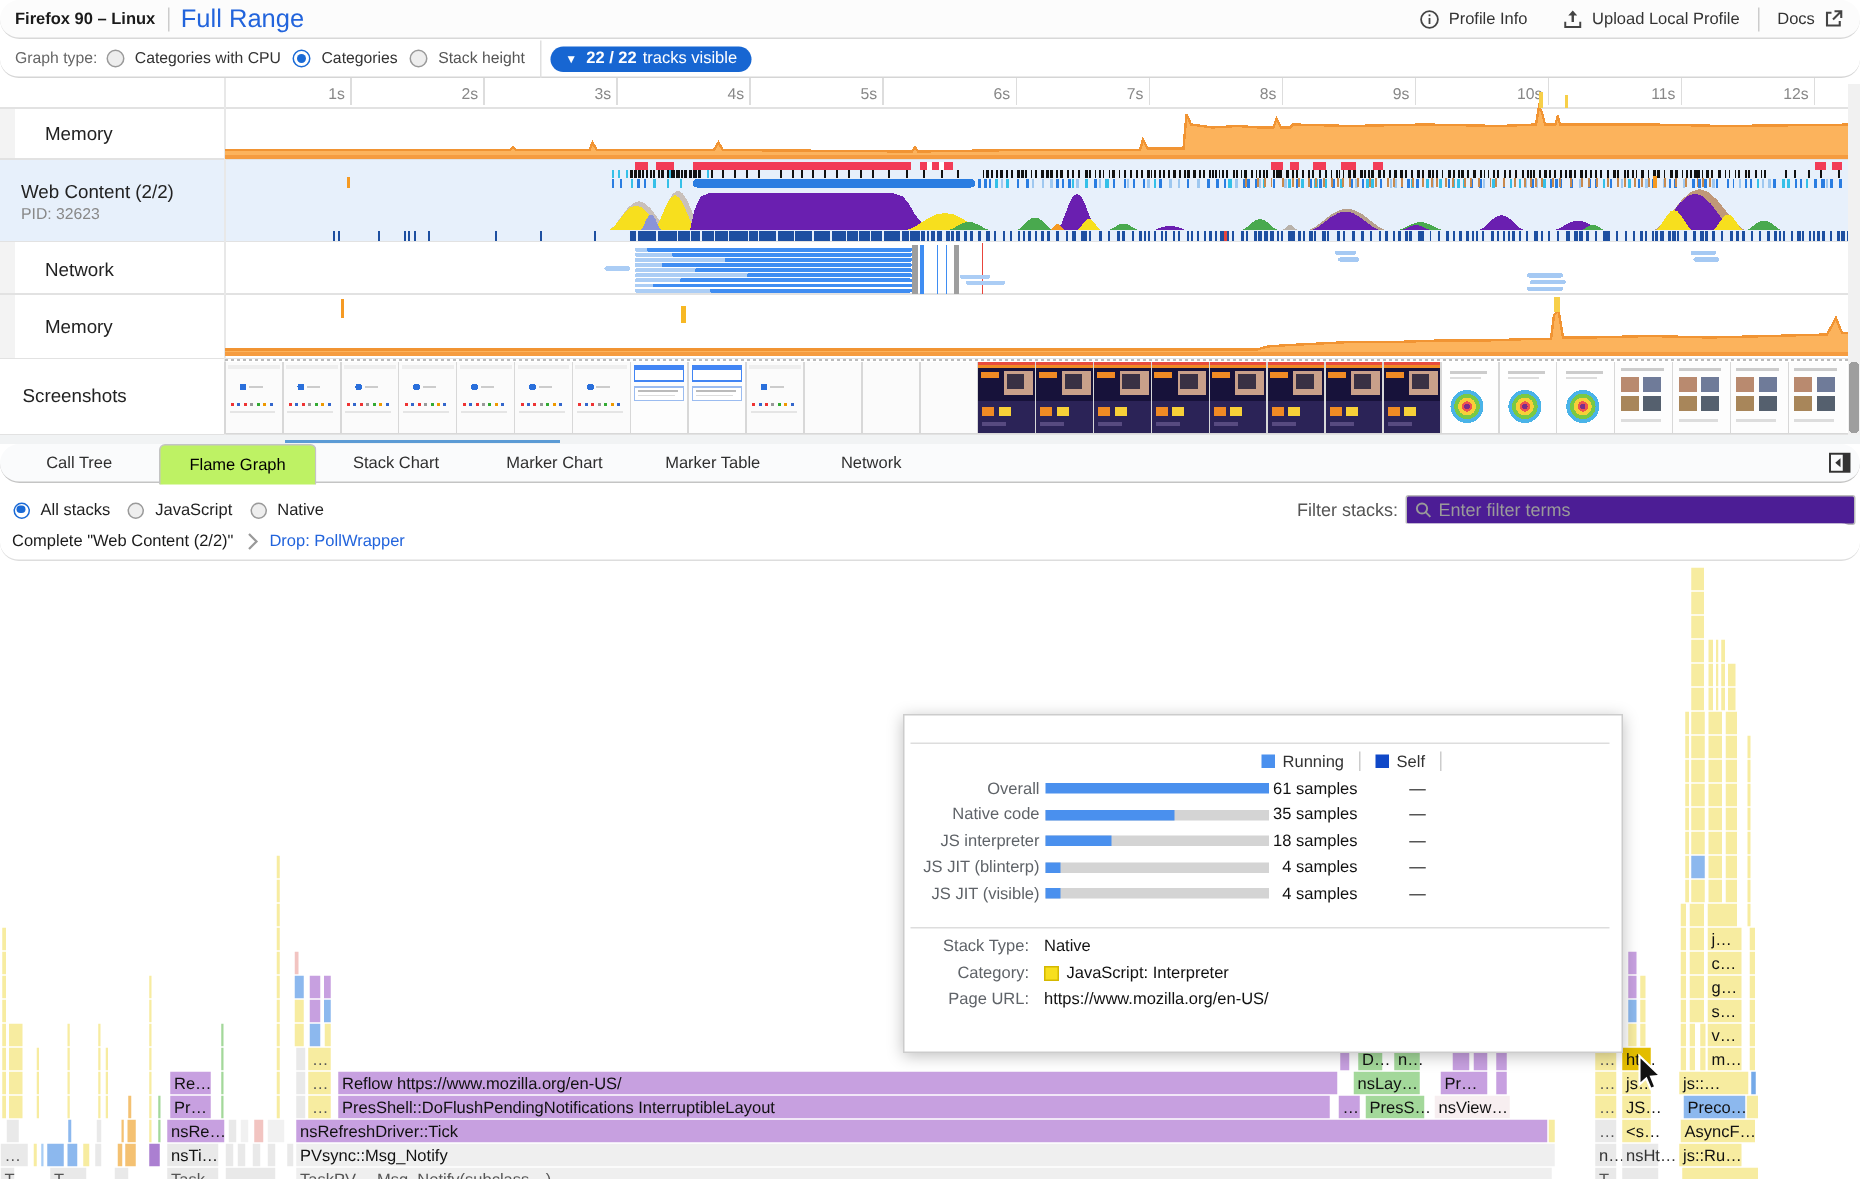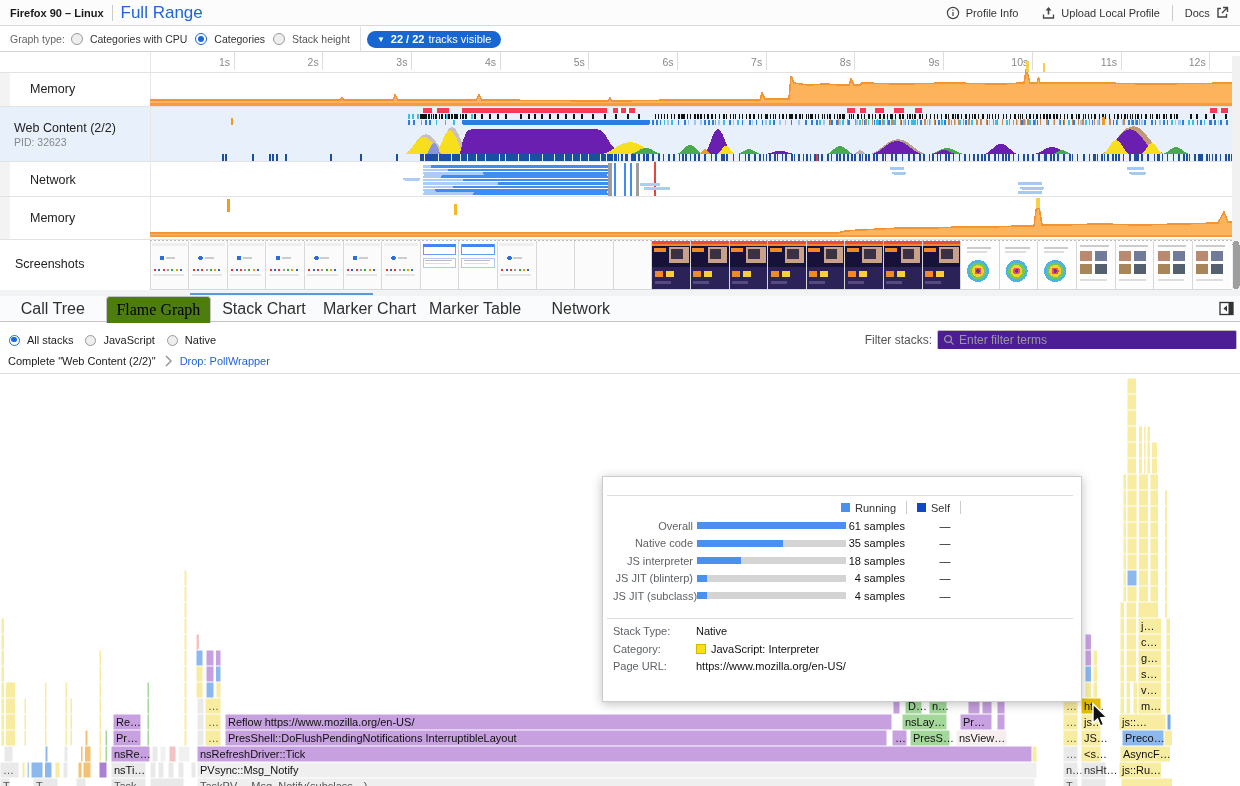--- a/index.html
+++ b/index.html
@@ -1,36 +1,36 @@
 <!DOCTYPE html>
 <html><head><meta charset="utf-8"><style>
 * { margin:0; padding:0; box-sizing:border-box; }
 html,body { width:1240px; height:786px; overflow:hidden; font-family:"Liberation Sans",sans-serif; background:#fff; position:relative; }
-.abs { position:absolute; }
+.abs { position:absolute;border-radius:13px; }
 
 #hdr { left:0; top:0; width:1240px; height:26px; background:#fcfcfc; border-bottom:1px solid #d8d8d8; display:flex; align-items:center; }
 #hdr .title { font-weight:bold; font-size:11px; color:#1a1a1a; margin-left:10px; }
 #hdr .vdiv { width:1px; height:16px; background:#ccc; margin:0 8px; }
 #hdr .link { font-size:17px; color:#2264dc; }
 #hdr .right { margin-left:auto; display:flex; align-items:center; font-size:11px; color:#333; }
 #hdr .right .item { display:flex; align-items:center; margin-right:24px; }
 #hdr .right svg { margin-right:6px; }
 
 #settings { left:0; top:27px; width:1240px; height:25px; background:#fff; border-bottom:1px solid #d5d5d5; display:flex; align-items:center; font-size:10.5px; color:#333; }
 .radio { width:12px; height:12px; border-radius:50%; border:1.5px solid #9a9a9a; background:#eee; display:inline-block; margin-right:7px; flex:none; }
 .radio.on { border-color:#1a6ad6; background:#fff; position:relative; }
 .radio.on::after { content:""; position:absolute; left:1.5px; top:1.5px; width:6px; height:6px; border-radius:50%; background:#1a6ad6; }
 .rlab { margin-right:8px; }
 #pill { margin-left:6px; background:#1766d2; color:#fff; border-radius:9px; height:17px; display:flex; align-items:center; padding:0 10px; font-size:11px; }
 #pill .tri { font-size:8px; margin-right:6px; }
 #pill b { margin-right:4px; }
 
 #tabs { left:0; top:296px; width:1240px; height:26px; background:#fafbfc; border-bottom:1px solid #c4c4c4; display:flex; }
-.tab { width:105.6px; height:26px; display:flex; align-items:center; justify-content:center; font-size:16px; color:#2f2f2f; }
-.tab.sel { background:#4d7c0f; border:1px solid #c4c4c4; border-bottom:none; border-radius:4px 4px 0 0; height:27px; color:#000;font-family:Liberation Serif, serif; }
+.tab { width:105.6px; height:26px; display:flex; align-items:center; justify-content:center; font-size:11px; color:#2f2f2f; }
+.tab.sel { background:#bef264; border:1px solid #c4c4c4; border-bottom:none; border-radius:4px 4px 0 0; height:27px; color:#000; }
 #collapse { position:absolute; right:6px; top:5px; }
 
 #filters { left:0; top:327px; width:1240px; height:26px; background:#fff; display:flex; align-items:center; font-size:11px; color:#222; }
 #filters .radio { width:11px; height:11px; }
 #filters .radio.on::after { width:5.5px; height:5.5px; left:1.2px; top:1.2px; }
 #fsl { margin-left:auto; color:#555; margin-right:5px; font-size:12px; }
 #fbox { width:300px; height:20px; border:1px solid #bbb; border-radius:2px; margin-right:3px; display:flex; align-items:center; color:#9a9a9a; font-size:12px; background:#4c1d95; }
 
 #crumb { left:0; top:349px; width:1240px; height:25px; background:#fff; border-bottom:1px solid #ddd; display:flex; align-items:center; font-size:11px; color:#1a1a1a; }
 #crumb .blue { color:#2264dc; }
@@ -42,21 +42,21 @@
 .tt-legend { display:flex; align-items:center; justify-content:flex-end; color:#333; margin:2px 96px 2px 0; font-size:11px; height:15px; }
 .sw { width:9px; height:9px; display:inline-block; margin-right:5px; }
 .vd { width:1px; height:13px; background:#ccc; margin:0 10px; display:inline-block; }
 .trow { display:flex; align-items:center; height:17.5px; font-size:11px; white-space:nowrap; }
 .tlab { width:80px; text-align:right; color:#5f6368; flex:none; }
 .track { width:149px; height:7px; background:#d4d4d4; margin-left:4px; flex:none; display:inline-block; }
 .tfill { display:block; height:7px; background:#4a90ee; }
 .tsamp { width:59px; text-align:right; color:#111; flex:none; }
 .tdash { width:80px; text-align:center; color:#111; flex:none; }
 .krow { display:flex; height:17.5px; align-items:center; font-size:11px; }
-.klab { width:73px; color:#5f6368; flex:none; margin-right:10px; }
+.klab { width:73px; text-align:right; color:#5f6368; flex:none; margin-right:10px; }
 .kval { color:#111; display:flex; align-items:center; }
 .ysw { width:10px; height:10px; background:#f7df1e; border:1px solid #d4b800; display:inline-block; margin-right:5px; }
 </style></head><body>
 <div id="hdr" class="abs">
   <span class="title">Firefox 90 – Linux</span>
     <span class="vdiv"></span>
     <span class="link">Full Range</span>
   <span class="right">
     <span class="item"><svg width="14" height="14" viewBox="0 0 14 14">
           <circle cx="7" cy="7" r="5.6" fill="none" stroke="#444" stroke-width="1.2"></circle>
@@ -1400,21 +1400,21 @@
     </div>
 <div class="trow">
       <span class="tlab">JS JIT (blinterp)</span>
       <span class="track">
         <span class="tfill" style="width:6.6%"></span>
       </span>
       <span class="tsamp">4 samples</span>
       <span class="tdash">—</span>
     </div>
 <div class="trow">
-      <span class="tlab">JS JIT (subclass)</span>
+      <span class="tlab">JS JIT (visible)</span>
       <span class="track">
         <span class="tfill" style="width:6.6%"></span>
       </span>
       <span class="tsamp">4 samples</span>
       <span class="tdash">—</span>
     </div>
 <div class="tt-sep" style="margin-top:13px"></div>
 <div class="krow">
       <span class="klab">Stack Type:</span>
       <span class="kval">Native</span>

